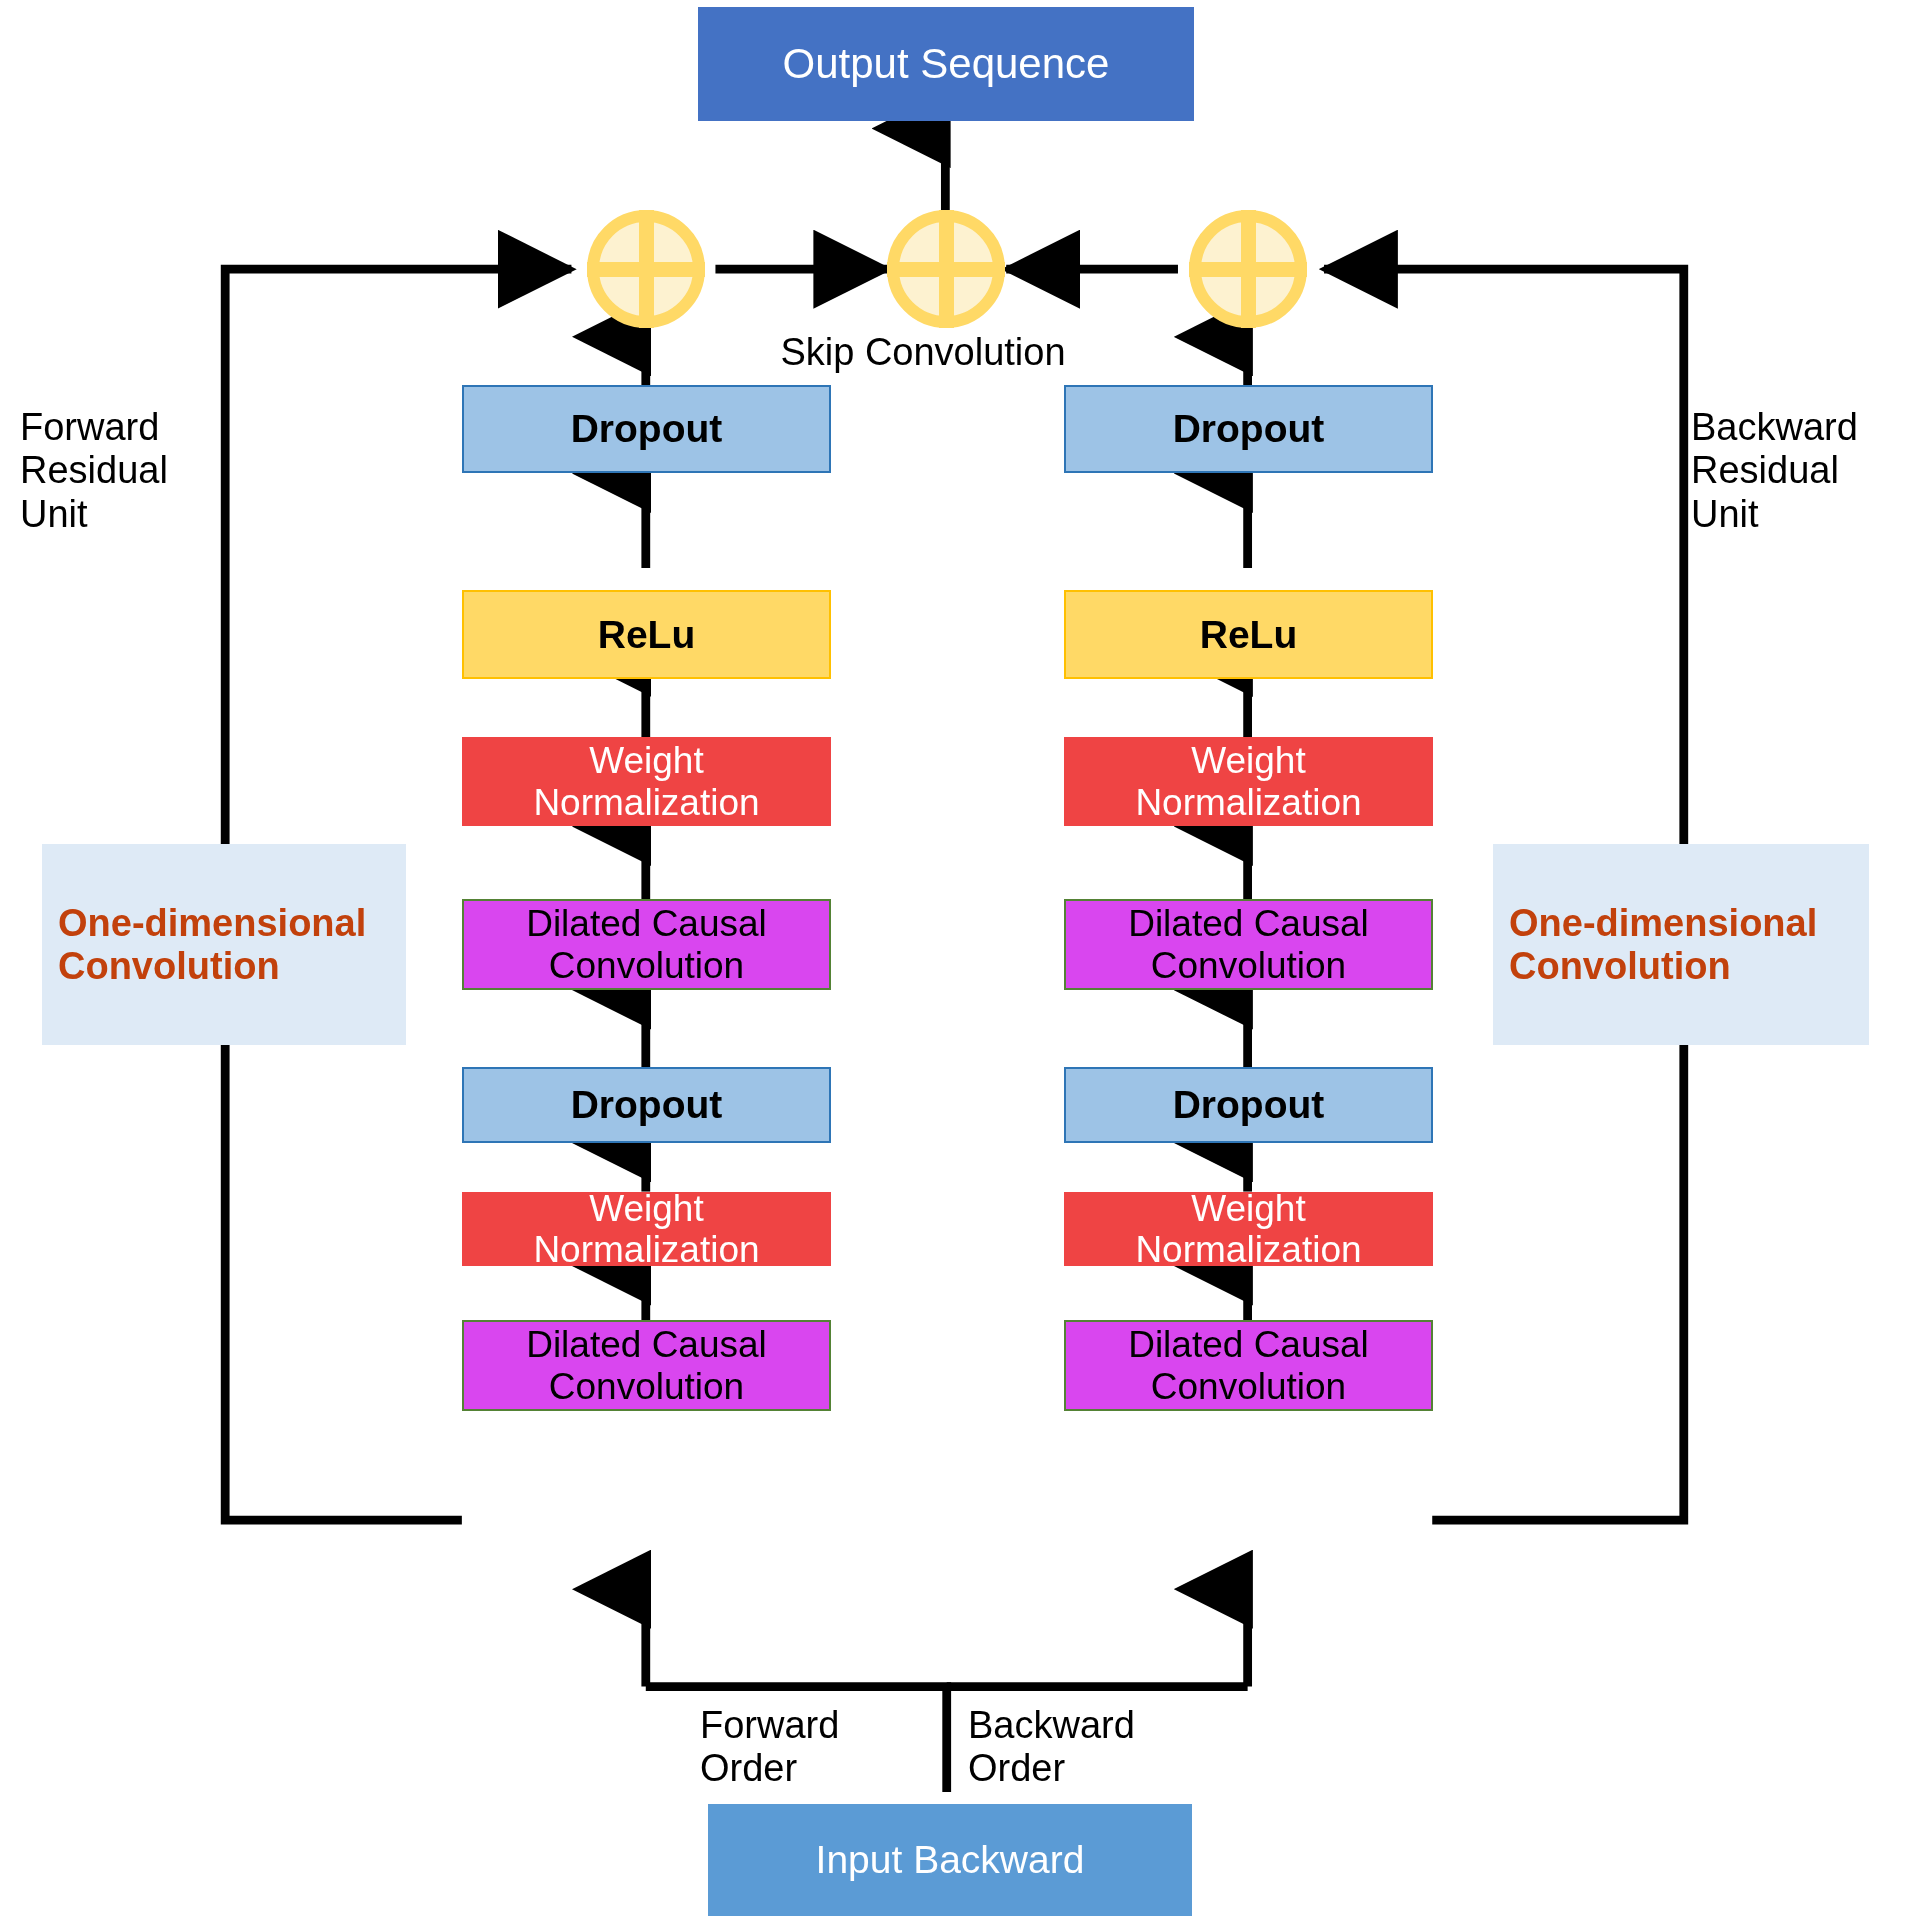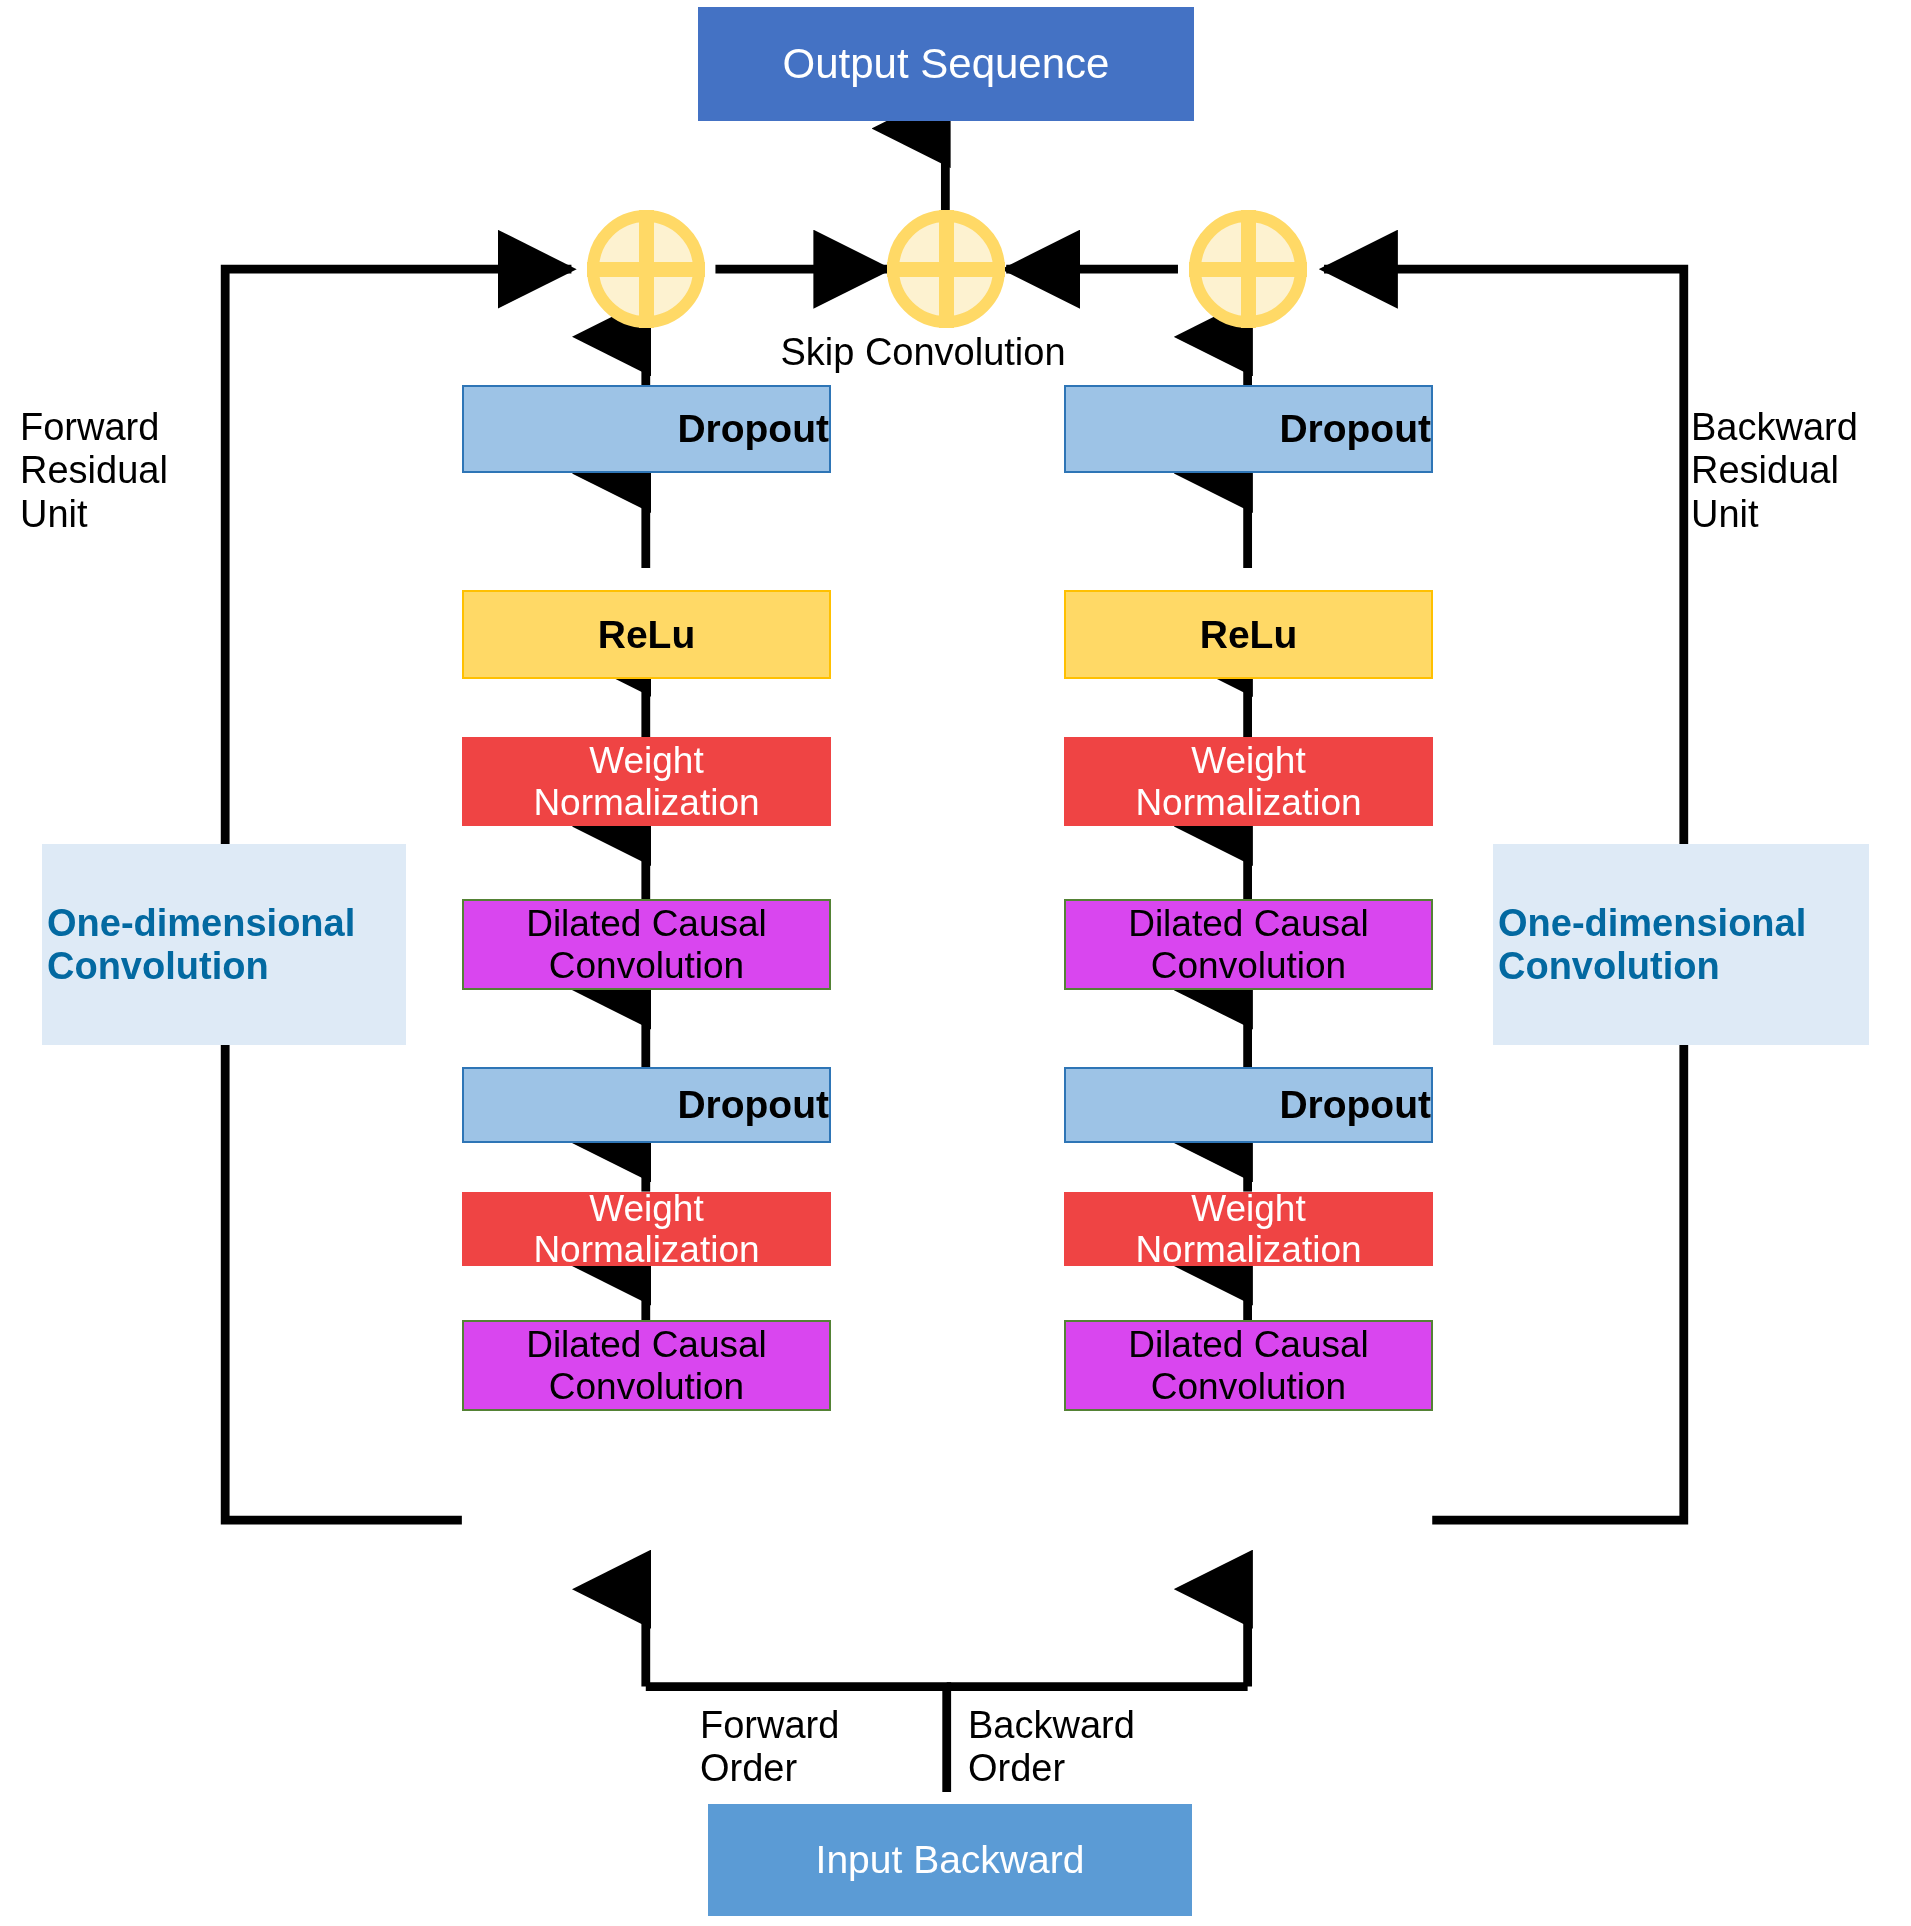--- a/index.html
+++ b/index.html
@@ -45,21 +45,20 @@
     color: #ffffff;
     font-size: 39px;
     font-weight: normal;
   }
   .n-dropout {
     background: #9DC3E6;
     border: 2.7px solid #2E75B6;
     color: #000000;
     font-size: 39px;
     font-weight: bold;
-    justify-content: flex-end;
   }
   .n-relu {
     background: #FFD966;
     border: 2.7px solid #FFC000;
     color: #000000;
     font-size: 39px;
     font-weight: bold;
     margin-top: 22px;
   }
   .n-wnorm {
@@ -70,26 +69,26 @@
   }
   .n-dconv {
     background: #d946ef;
     border: 2.7px solid #548235;
     color: #000000;
     font-size: 37px;
     font-weight: normal;
   }
   .n-1dconv {
     background: #DEEAF6;
-    color: #0369a1;
+    color: #c2410c;
     font-size: 38px;
     font-weight: bold;
     justify-content: flex-start;
     text-align: left;
-    padding-left: 5px;
+    padding-left: 16px;
   }
 
   
   .label {
     position: absolute;
     color: #000000;
     font-size: 38px;
     line-height: 1.14;
     white-space: pre-line;
   }

